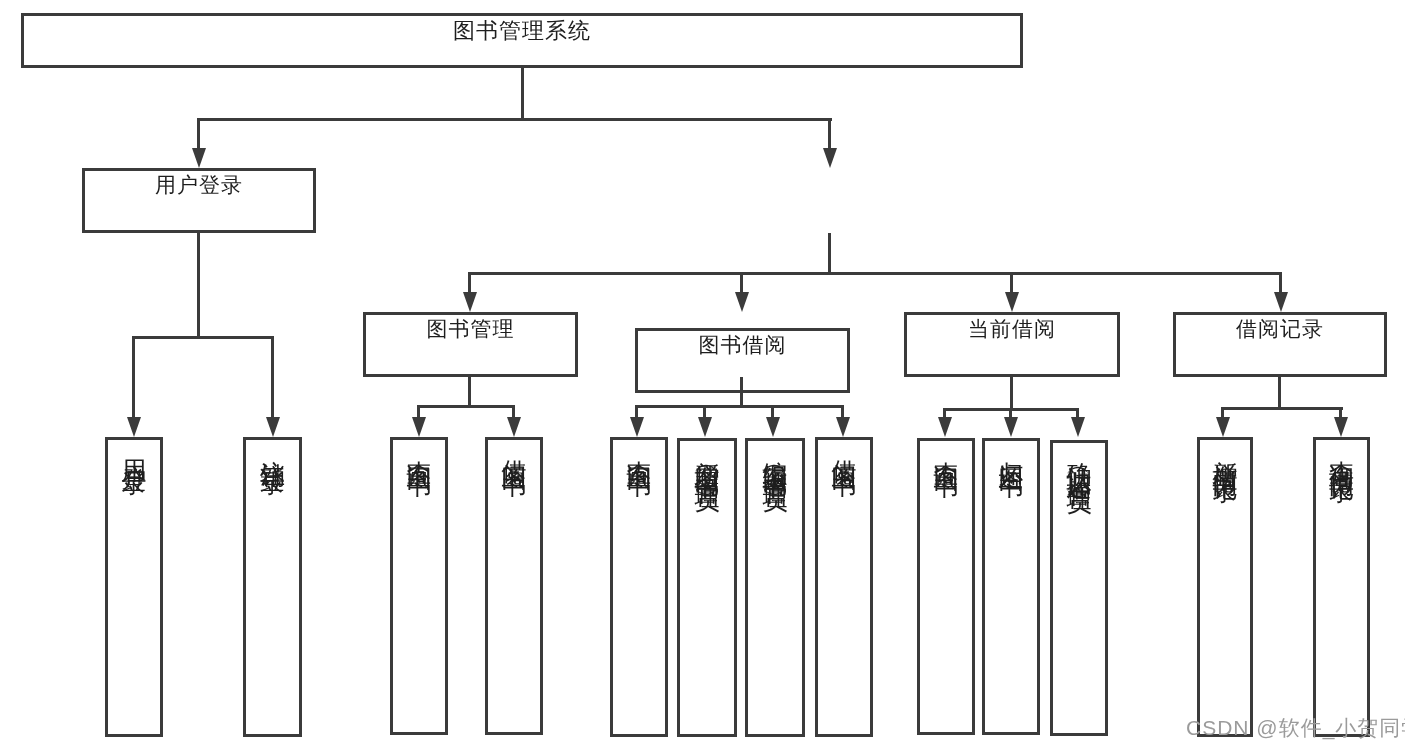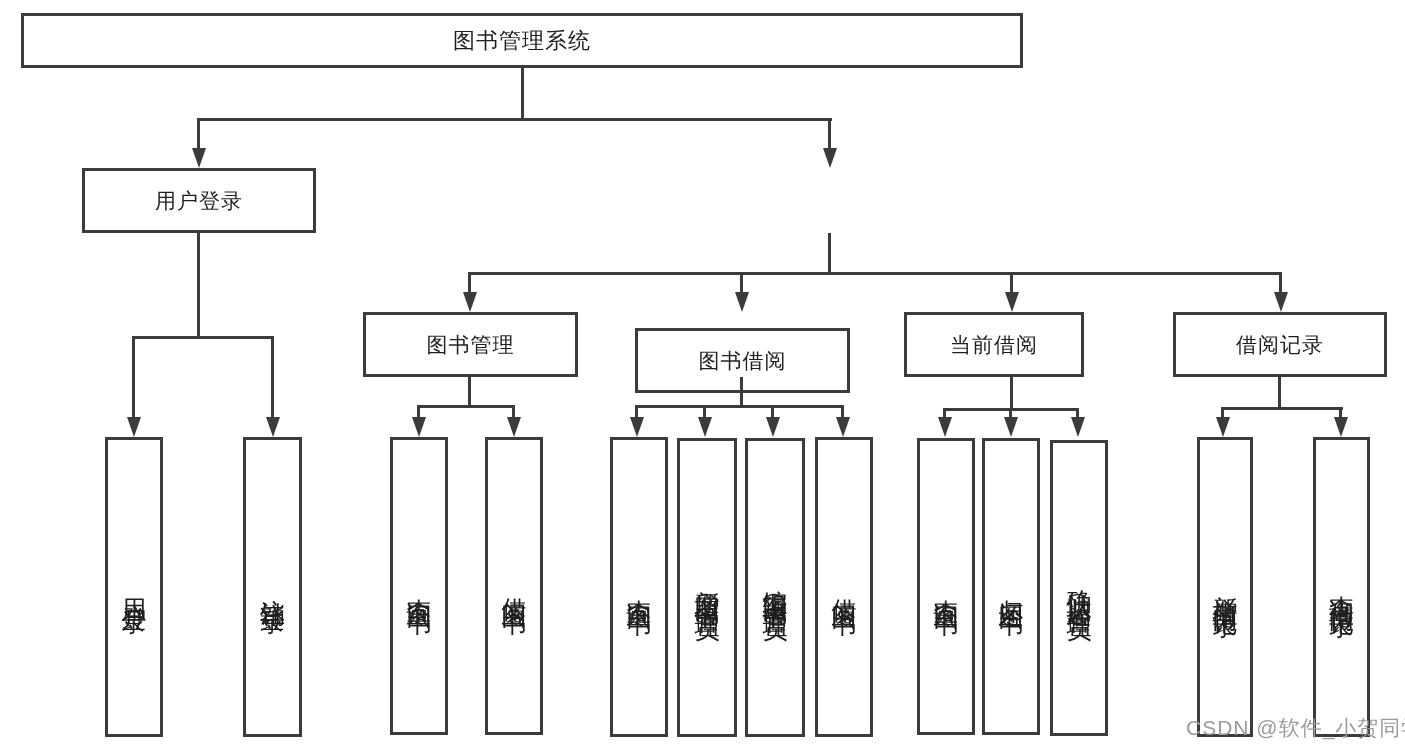--- a/index.html
+++ b/index.html
@@ -13,21 +13,21 @@
   .ln{position:absolute;background:#3b3b3b;}
   .tri{
     position:absolute;width:0;height:0;
     border-left:7px solid transparent;
     border-right:7px solid transparent;
     border-top:20px solid #3b3b3b;
   }
   .box,.vbox{
     position:absolute;background:#ffffff;
     border:3px solid #3b3b3b;box-sizing:border-box;
-    display:flex;align-items:center;justify-content:center;
+    display:flex;justify-content:center;
   }
   .box span{
     font-size:21px;letter-spacing:1px;color:#1e1e1e;white-space:nowrap;
   }
   .box.root span{font-size:22px;}
   .vbox span{
     writing-mode:vertical-rl;text-orientation:mixed;
     font-size:25px;letter-spacing:4px;color:#1e1e1e;
     line-height:1;white-space:nowrap;
   }
@@ -74,21 +74,21 @@
   <div class="tri" style="left:1005px;top:292px;"></div>
   <div class="ln" style="left:1279px;top:272px;width:3px;height:21px;"></div>
   <div class="tri" style="left:1274px;top:292px;"></div>
 
   <div class="box" style="left:363px;top:312px;width:215px;height:65px;">
     <span>图书管理</span>
   </div>
   <div class="box" style="left:635px;top:328px;width:215px;height:65px;">
     <span>图书借阅</span>
   </div>
-  <div class="box" style="left:904px;top:312px;width:180px;height:65px;">
+  <div class="box" style="left:904px;top:312px;width:216px;height:65px;">
     <span>当前借阅</span>
   </div>
   <div class="box" style="left:1173px;top:312px;width:214px;height:65px;">
     <span>借阅记录</span>
   </div>
 
   <div class="ln" style="left:468px;top:377px;width:3px;height:28px;"></div>
   <div class="ln" style="left:417px;top:405px;width:98px;height:3px;"></div>
   <div class="ln" style="left:417px;top:405px;width:3px;height:13px;"></div>
   <div class="tri" style="left:412px;top:417px;"></div>

